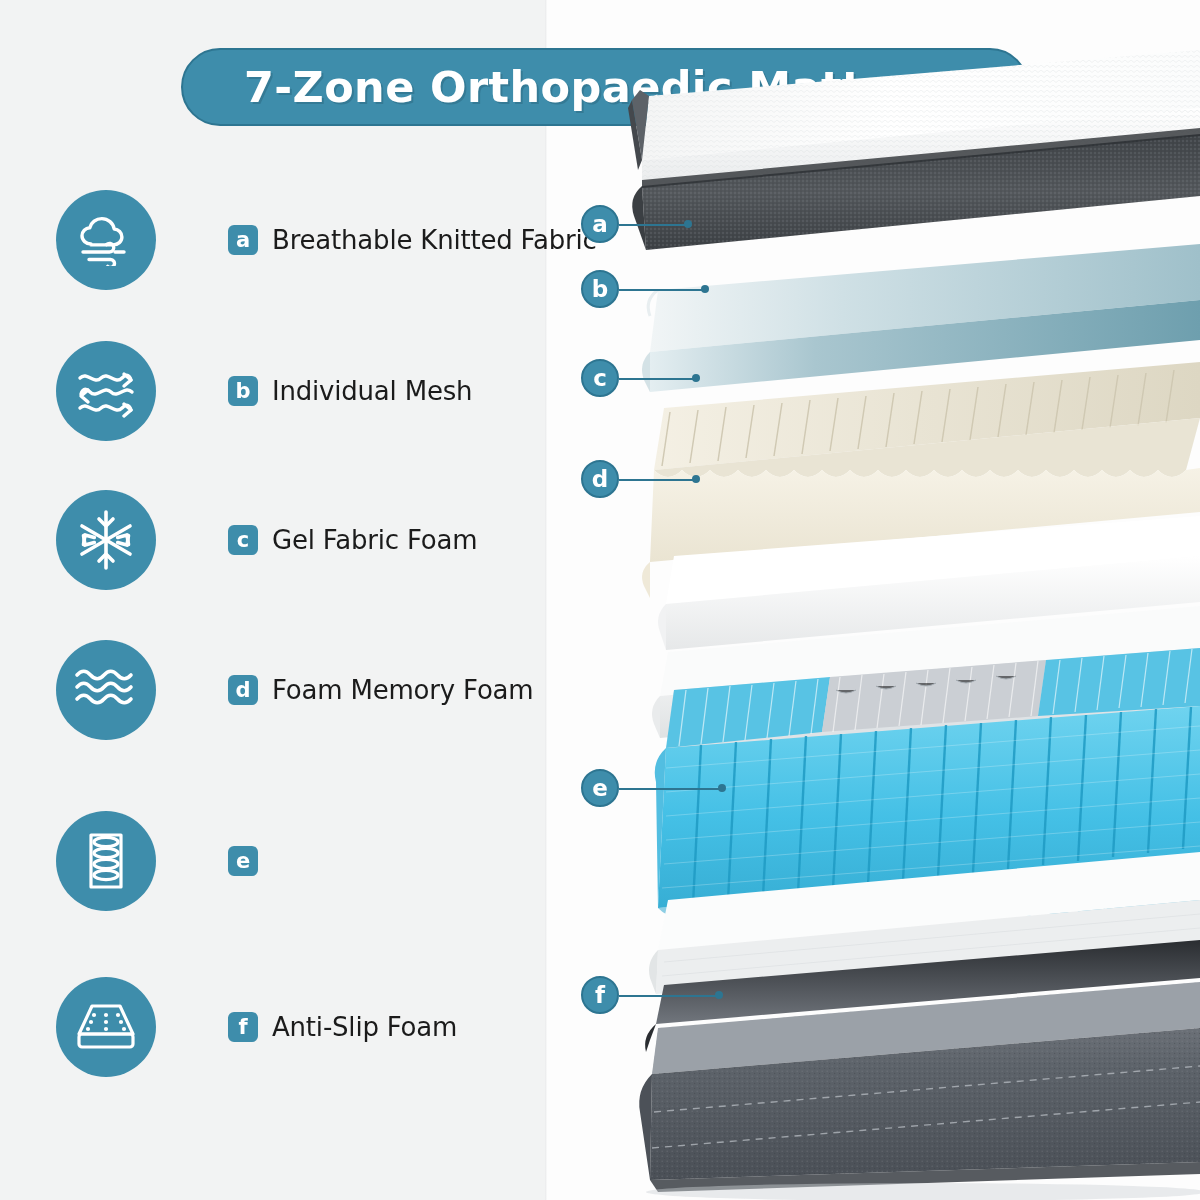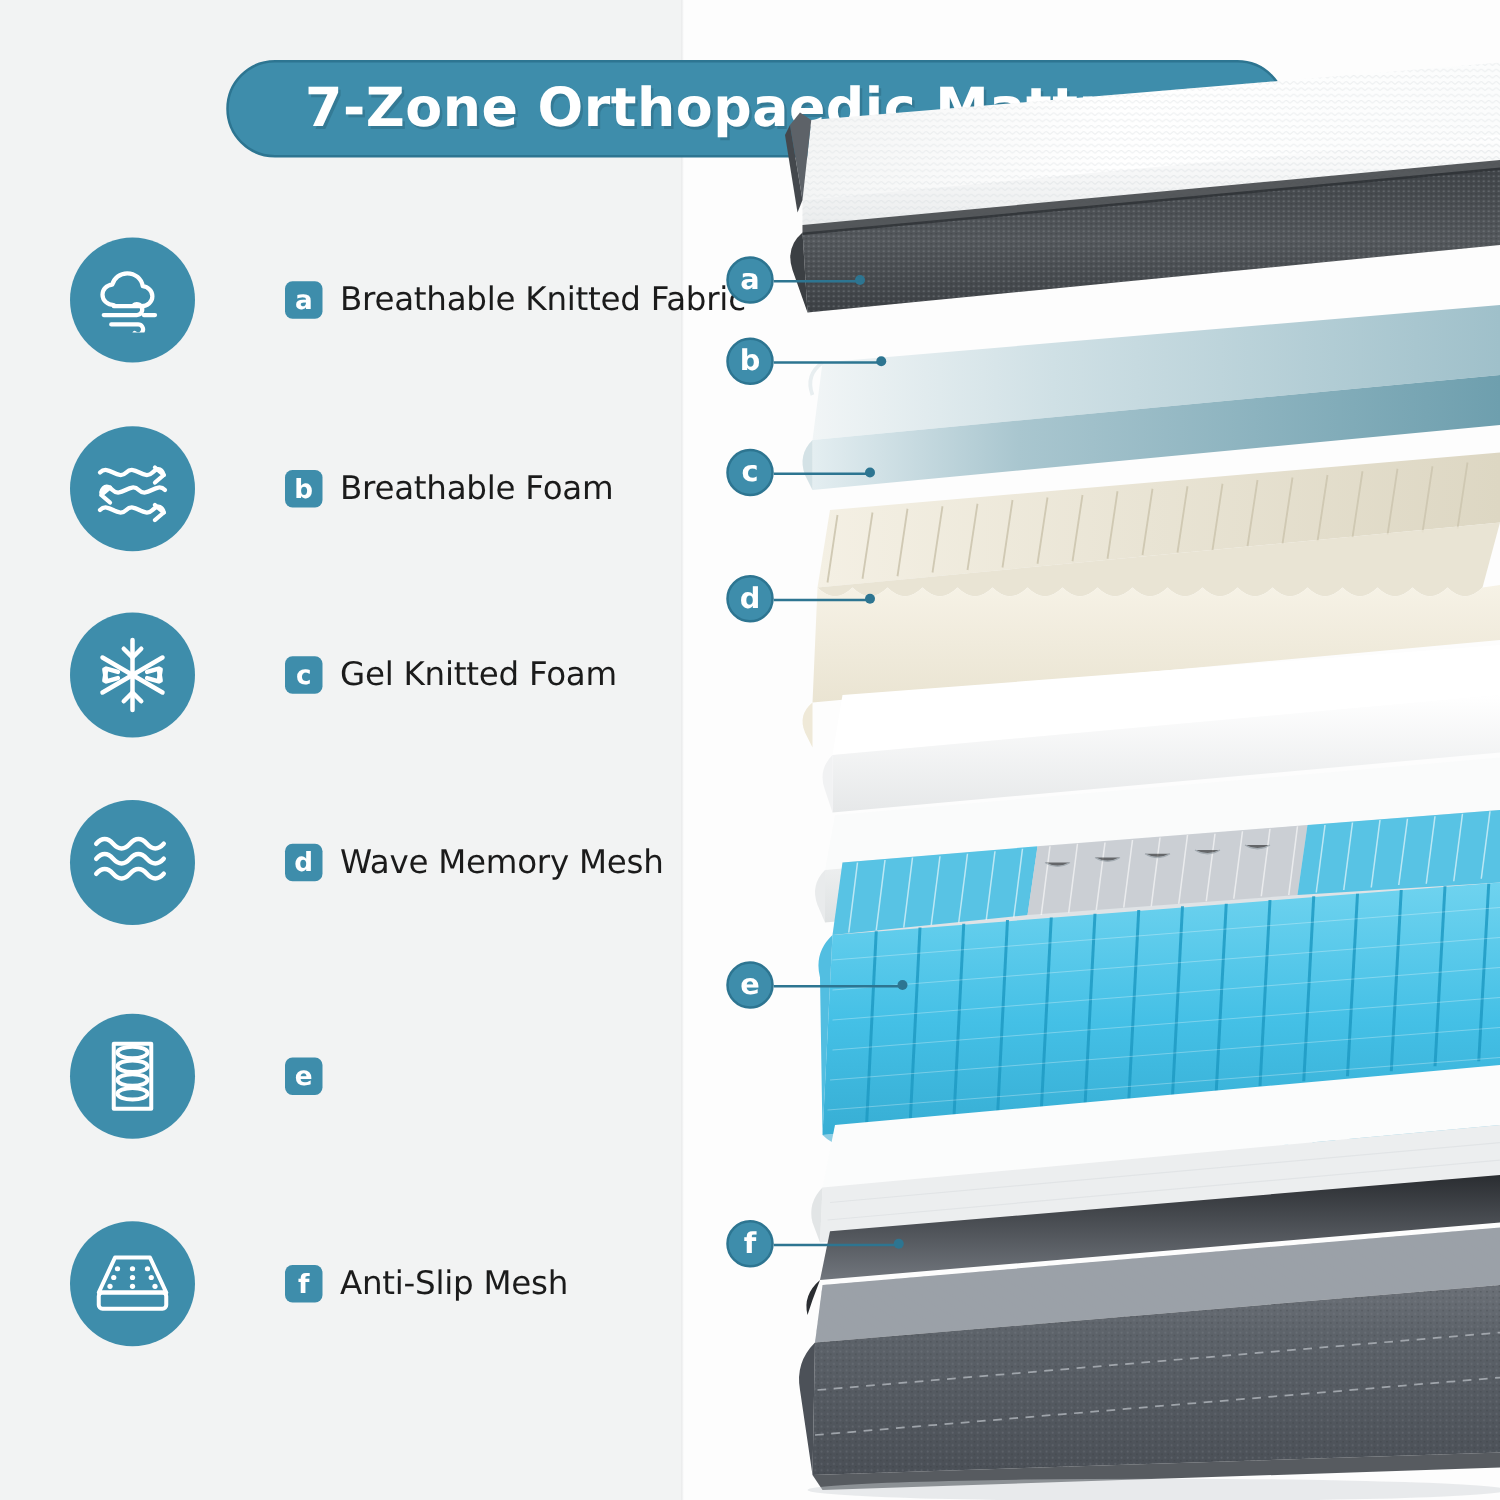--- a/index.html
+++ b/index.html
@@ -102,55 +102,55 @@
             <path d="M6 14c7-7 14 7 21 0s14 7 21 0 9 2 9 2"></path>
             <path d="M50 10l7 6-7 6"></path>
             <path d="M58 28c-7-7-14 7-21 0s-14 7-21 0-9 2-9 2"></path>
             <path d="M14 26l-7 6 7 6"></path>
             <path d="M6 44c7-7 14 7 21 0s14 7 21 0 9 2 9 2"></path>
             <path d="M50 40l7 6-7 6"></path>
           </g>
         </svg>
       </div>
       <div class="badge">b</div>
-      <div class="legend-label">Breathable Foam</div>
+      <div class="legend-label">Individual Mesh</div>
     </div>
 
     <div class="legend-row" style="top:490px">
       <div class="legend-circle">
         <svg width="62" height="62" viewBox="0 0 62 62">
           <g fill="none" stroke="#ffffff" stroke-width="3.6" stroke-linecap="round" stroke-linejoin="round">
             <path d="M31 3v56"></path>
               <path d="M7 17l48 28"></path>
               <path d="M55 17L7 45"></path>
             <path d="M24 10l7 7 7-7"></path>
               <path d="M24 52l7-7 7 7"></path>
             <path d="M8.5 26.5l1.5 9.6 9.3-2.6"></path>
             <path d="M53.5 35.5l-1.5-9.6-9.3 2.6"></path>
             <path d="M8.5 35.5l1.5-9.6 9.3 2.6"></path>
             <path d="M53.5 26.5l-1.5 9.6-9.3-2.6"></path>
           </g>
         </svg>
       </div>
       <div class="badge">c</div>
-      <div class="legend-label">Gel Knitted Foam</div>
+      <div class="legend-label">Gel Fabric Foam</div>
     </div>
 
     <div class="legend-row" style="top:640px">
       <div class="legend-circle">
         <svg width="66" height="46" viewBox="0 0 66 46">
           <g fill="none" stroke="#ffffff" stroke-width="3.6" stroke-linecap="round" stroke-linejoin="round">
             <path d="M4 8c4.5-5 9-5 13.5 0s9 5 13.5 0 9-5 13.5 0 9 5 13.5 0"></path>
             <path d="M4 20c4.5-5 9-5 13.5 0s9 5 13.5 0 9-5 13.5 0 9 5 13.5 0"></path>
             <path d="M4 32c4.5-5 9-5 13.5 0s9 5 13.5 0 9-5 13.5 0 9 5 13.5 0"></path>
           </g>
         </svg>
       </div>
       <div class="badge">d</div>
-      <div class="legend-label">Wave Memory Mesh</div>
+      <div class="legend-label">Foam Memory Foam</div>
     </div>
 
     <div class="legend-row" style="top:811px">
       <div class="legend-circle">
         <svg width="54" height="64" viewBox="0 0 54 64">
           <g fill="none" stroke="#ffffff" stroke-width="3.2" stroke-linecap="round" stroke-linejoin="round">
             <path d="M12 6h30v52H12z"></path>
             <ellipse cx="27" cy="13" rx="12" ry="4.6"></ellipse>
             <ellipse cx="27" cy="24" rx="12" ry="4.6"></ellipse>
             <ellipse cx="27" cy="35" rx="12" ry="4.6"></ellipse>
@@ -175,21 +175,21 @@
                 <circle cx="33" cy="22" r="2.1"></circle>
                 <circle cx="48" cy="22" r="2.1"></circle>
               <circle cx="15" cy="29" r="2.1"></circle>
                 <circle cx="33" cy="29" r="2.1"></circle>
                 <circle cx="51" cy="29" r="2.1"></circle>
             </g>
           </g>
         </svg>
       </div>
       <div class="badge">f</div>
-      <div class="legend-label">Anti-Slip Mesh</div>
+      <div class="legend-label">Anti-Slip Foam</div>
     </div>
 
   </div>
 
   <div class="mattress">
     <svg width="654" height="1200" viewBox="0 0 654 1200">
       <defs>
         <linearGradient id="gKnitTop" x1="0" y1="0" x2="1" y2="0">
           <stop offset="0" stop-color="#f4f5f5"></stop>
             <stop offset="0.45" stop-color="#ffffff"></stop>

